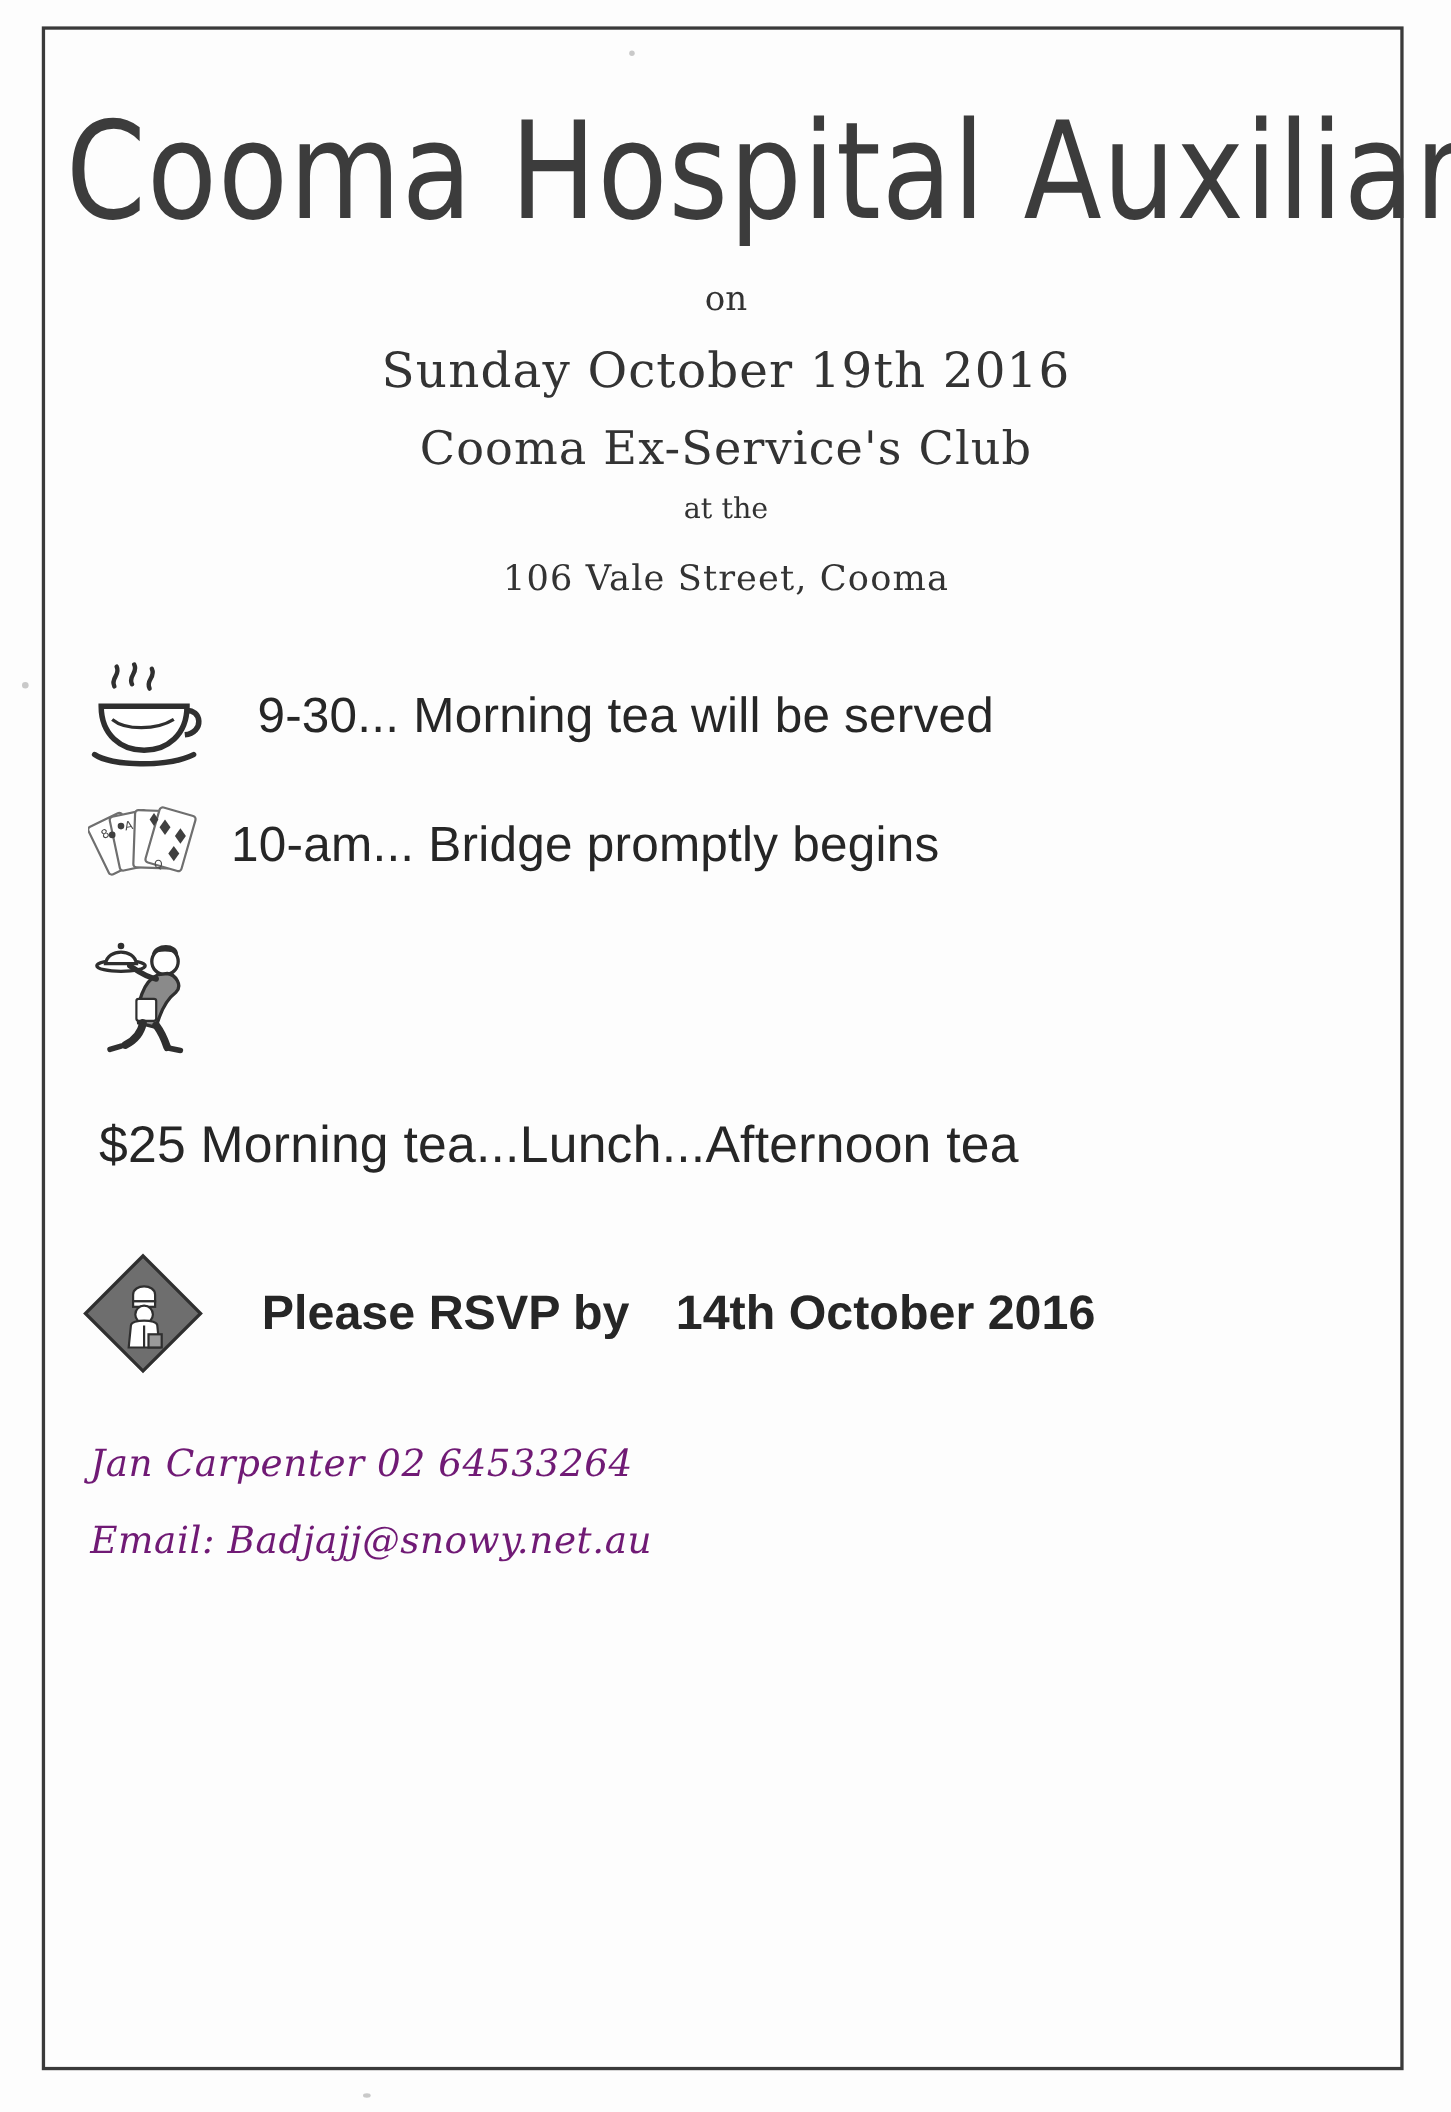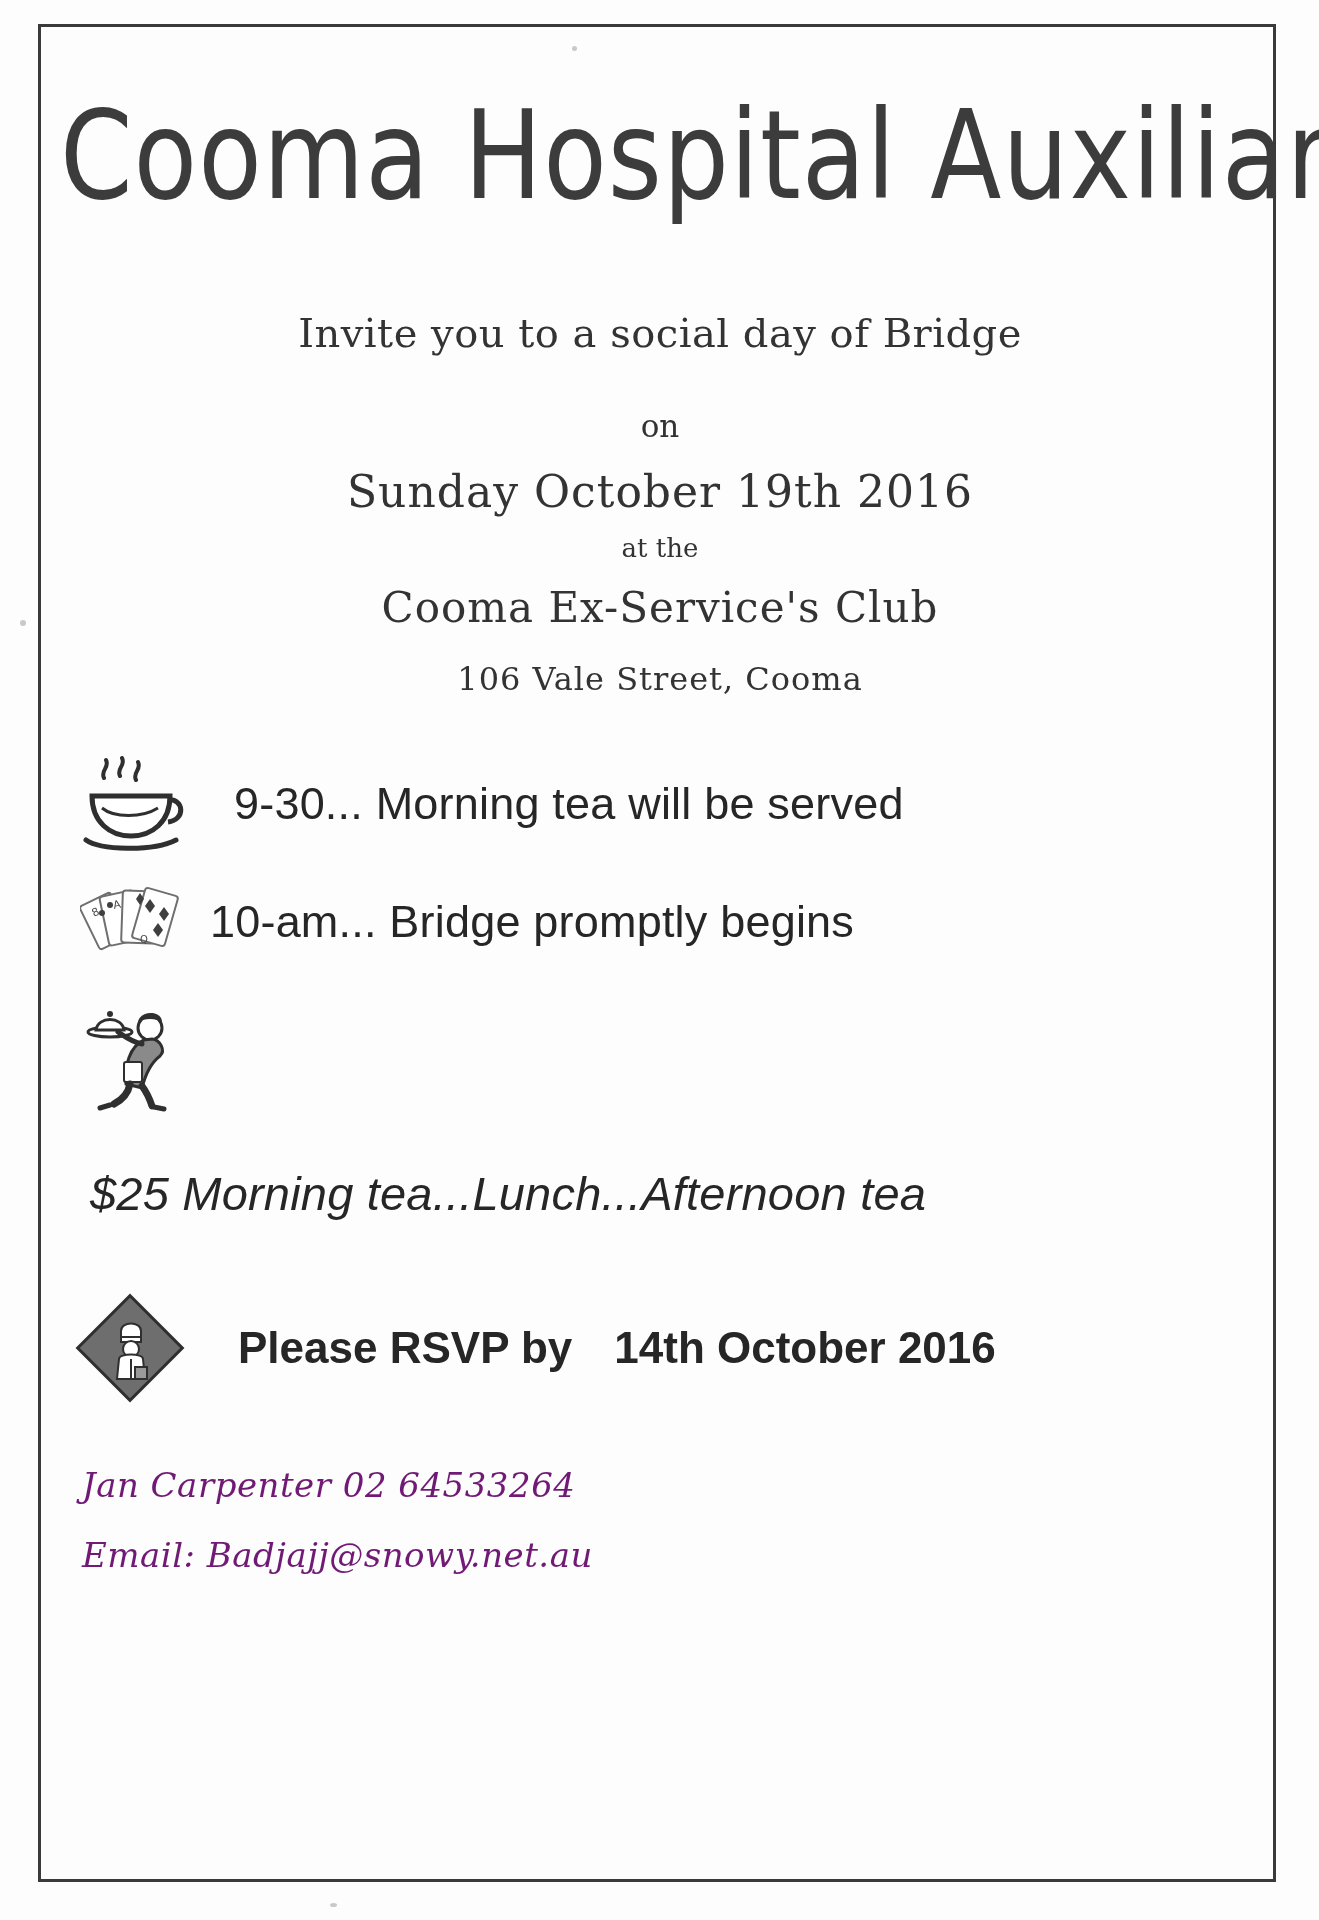--- a/index.html
+++ b/index.html
@@ -116,21 +116,20 @@
   .row-gap-1 { margin-top: 8px; gap: 24px; }
   .row-gap-2 { margin-top: 22px; }
   .row-gap-3 { margin-top: 22px; }
 
   .price-row {
     margin-top: 54px;
     padding-left: 30px;
     font-size: 47px;
     color: #262626;
     letter-spacing: 0.2px;
-    font-style: italic;
   }
 
   .rsvp-row {
     display: flex;
     align-items: center;
     margin-top: 62px;
   }
   .rsvp-icon {
     width: 150px;
     flex: 0 0 150px;
@@ -180,25 +179,24 @@
   <div class="speck" style="left:572px; top:46px; width:5px; height:5px;"></div>
   <div class="speck" style="left:20px; top:620px; width:6px; height:6px;"></div>
   <div class="speck" style="left:330px; top:1903px; width:7px; height:4px;"></div>
 
   <div class="border-frame"></div>
 
   <div class="content">
 
     <div class="title">Cooma Hospital Auxiliary</div>
 
-    <div class="hand invite-line">Invite you to a social day of Bridge</div>
     <div class="hand on-line">on</div>
     <div class="hand date-line">Sunday  October 19th 2016</div>
+    <div class="hand venue-line">Cooma  Ex-Service's  Club</div>
     <div class="hand at-the-line">at the</div>
-    <div class="hand venue-line">Cooma  Ex-Service's  Club</div>
     <div class="hand address-line">106 Vale Street, Cooma</div>
 
     <div class="schedule">
 
       <div class="row row-gap-1">
         <div class="row-icon">
           <svg class="icon-svg" width="110" height="96" viewBox="0 0 110 96" aria-hidden="true">
             <g fill="none" stroke="#2f2f2f" stroke-width="4" stroke-linecap="round">
               <path d="M24 22 C20 14, 30 12, 26 4" stroke-width="4"></path>
               <path d="M40 20 C36 12, 46 10, 42 2" stroke-width="4"></path>

